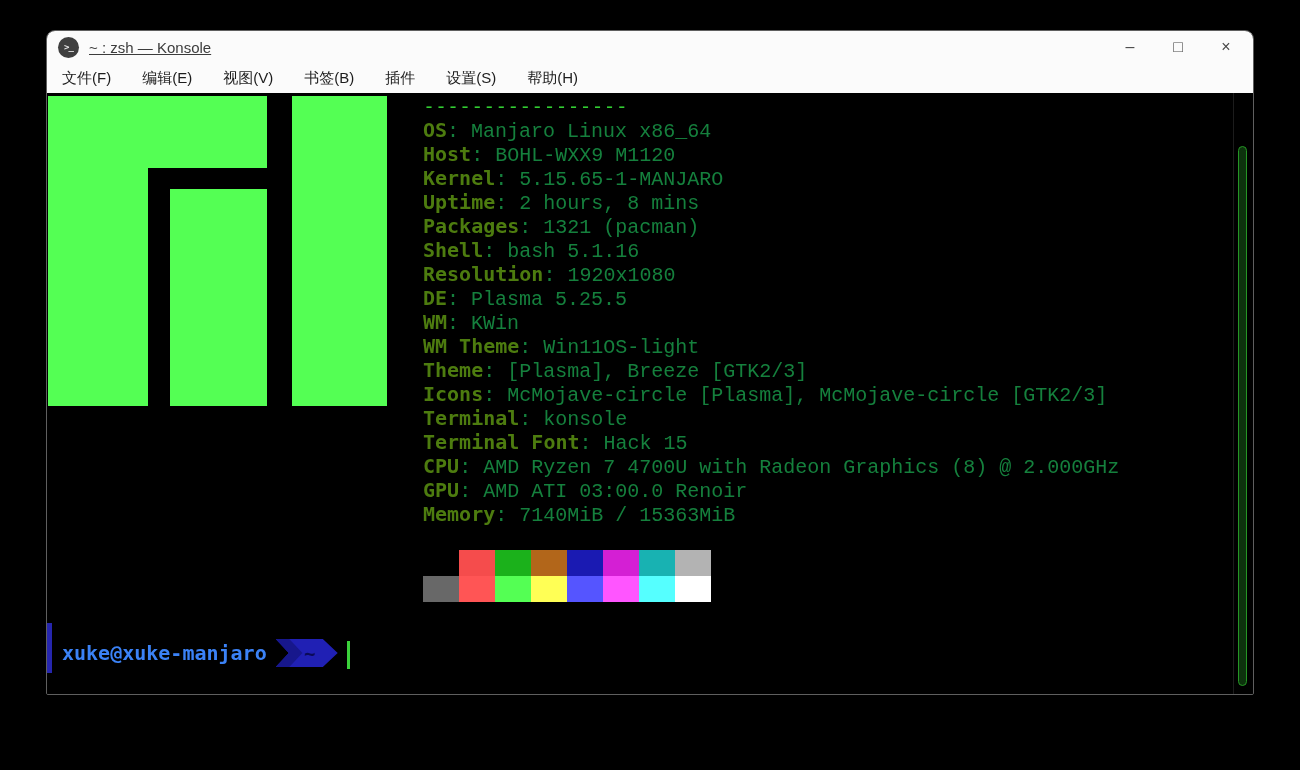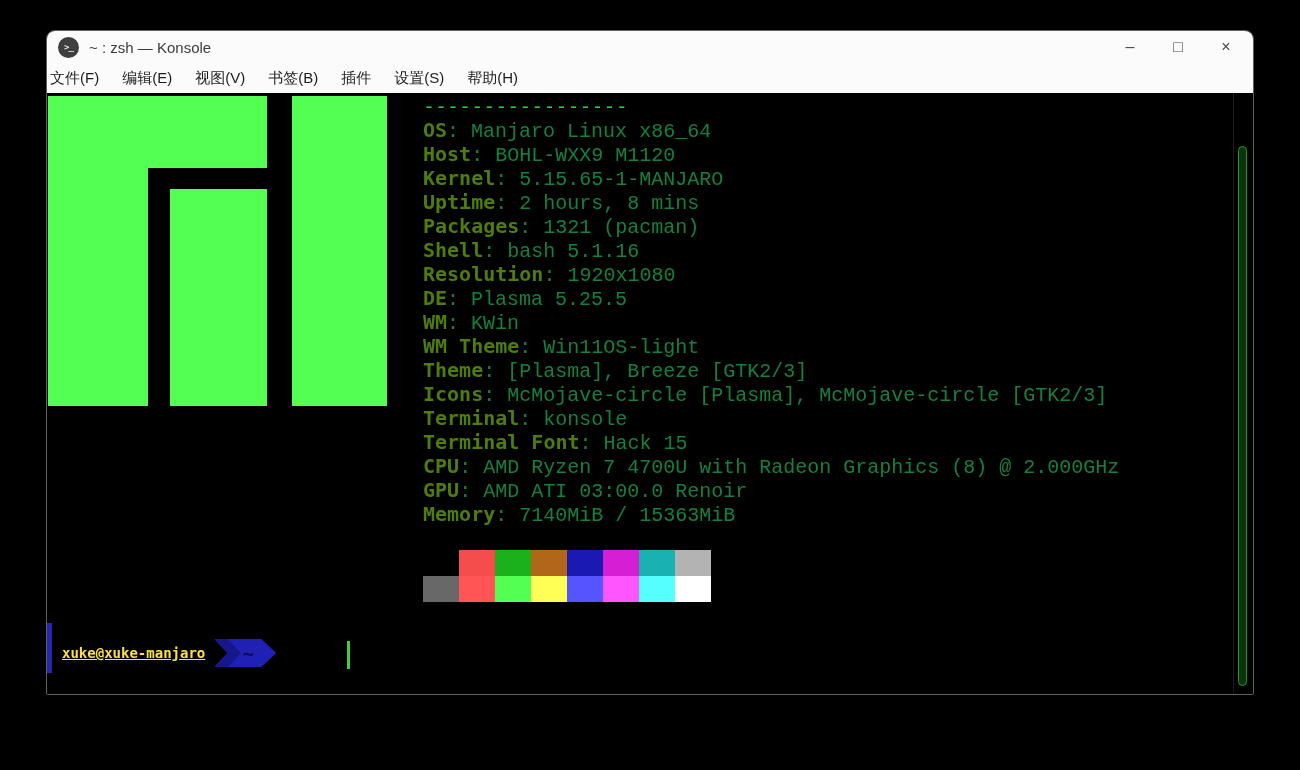--- a/index.html
+++ b/index.html
@@ -4,47 +4,47 @@
 <style>
   html,body{margin:0;padding:0;background:#000;width:1300px;height:770px;overflow:hidden;
     font-family:"Liberation Sans",sans-serif;}
   .window{position:absolute;left:46px;top:30px;width:1208px;height:665px;box-sizing:border-box;
     border:1px solid #5f5f5f;border-radius:9px 9px 2px 2px;background:#000;overflow:hidden;}
   
   .titlebar{height:32px;background:#fbfbfb;display:flex;align-items:center;position:relative;}
   .app-icon{width:21px;height:21px;border-radius:50%;background:#3f3f3f;margin-left:11px;
     display:flex;align-items:center;justify-content:center;color:#ececec;
     font-family:"DejaVu Sans Mono",monospace;font-size:9px;font-weight:bold;letter-spacing:-1px;}
-  .win-title{margin-left:10px;font-size:15px;color:#3c3c3c;}
+  .win-title{margin-left:10px;font-size:15px;color:#3c3c3c;text-decoration:underline;}
   .win-controls{position:absolute;right:14px;top:0;height:32px;display:flex;align-items:center;gap:22px;}
   .win-btn{width:26px;height:26px;display:flex;align-items:center;justify-content:center;
     color:#4a4a4a;font-size:16px;cursor:default;}
   
-  .menubar{height:30px;background:#fbfbfb;display:flex;align-items:center;gap:17px;}
+  .menubar{height:30px;background:#fbfbfb;display:flex;align-items:center;padding-left:12px;gap:25px;}
   .menu-item{font-size:15px;color:#1d1d1d;padding:2px 3px;}
   
   .terminal{position:relative;height:603px;background:#000;font-family:"DejaVu Sans Mono",monospace;}
   .logo-block{position:absolute;background:#54ff54;}
   .lb-leftcol{left:1px;top:3px;width:100px;height:310px;}
   .lb-topbar{left:101px;top:3px;width:119px;height:72px;}
   .lb-midcol{left:123px;top:96px;width:97px;height:217px;}
   .lb-rightcol{left:245px;top:3px;width:95px;height:310px;}
   .neofetch{position:absolute;left:376px;top:1px;font-size:20px;line-height:24px;white-space:pre;}
   .tline{height:24px;}
   .tline .lbl{color:#4d7c0f;font-weight:bold;}
   .tline .val{color:#15803d;font-family:Liberation Mono, monospace;}
   .tline.sep{color:#32cd32;}
   .palette-row{position:absolute;left:376px;display:flex;}
   .palette-row.r0{top:457px;}
   .palette-row.r1{top:483px;}
   .swatch{width:36px;height:26px;}
   
   .prompt-mark{position:absolute;left:0;top:530px;width:5px;height:50px;background:#2626ae;}
   .prompt-line{position:absolute;left:15px;top:546px;height:28px;display:flex;align-items:center;}
-  .prompt-user{color:#fde047;font-weight:bold;font-size:14px;line-height:28px;text-decoration:underline;}
+  .prompt-user{color:#3b82f6;font-weight:bold;font-size:20px;line-height:28px;}
   .prompt-arrow{position:relative;margin-left:9px;width:62px;height:28px;background:#2020b4;
     clip-path:polygon(0 0,76% 0,100% 50%,76% 100%,0 100%,21% 50%);
     display:flex;align-items:center;justify-content:center;}
   .prompt-arrow .dark{position:absolute;left:0;top:0;width:100%;height:100%;background:#17178c;
     clip-path:polygon(0 0,22% 0,43% 50%,22% 100%,0 100%);}
   .prompt-path{position:relative;color:#0b0b57;font-weight:bold;font-size:19px;margin-left:6px;}
   .cursor{position:absolute;left:300px;top:548px;width:3px;height:28px;background:#3bd13b;}
   
   .scroll-sep{position:absolute;left:1186px;top:0;width:1px;height:100%;background:#1c1c1c;}
   .scrollbar-track{position:absolute;left:1187px;top:0;width:19px;height:100%;}

